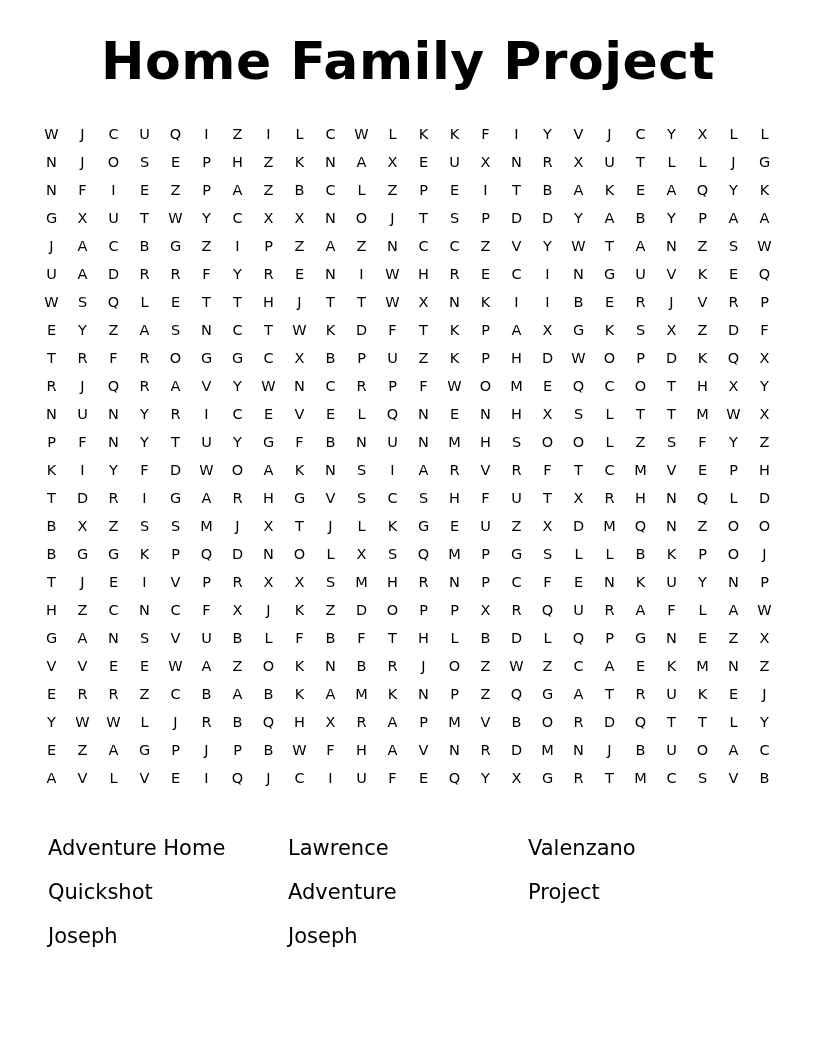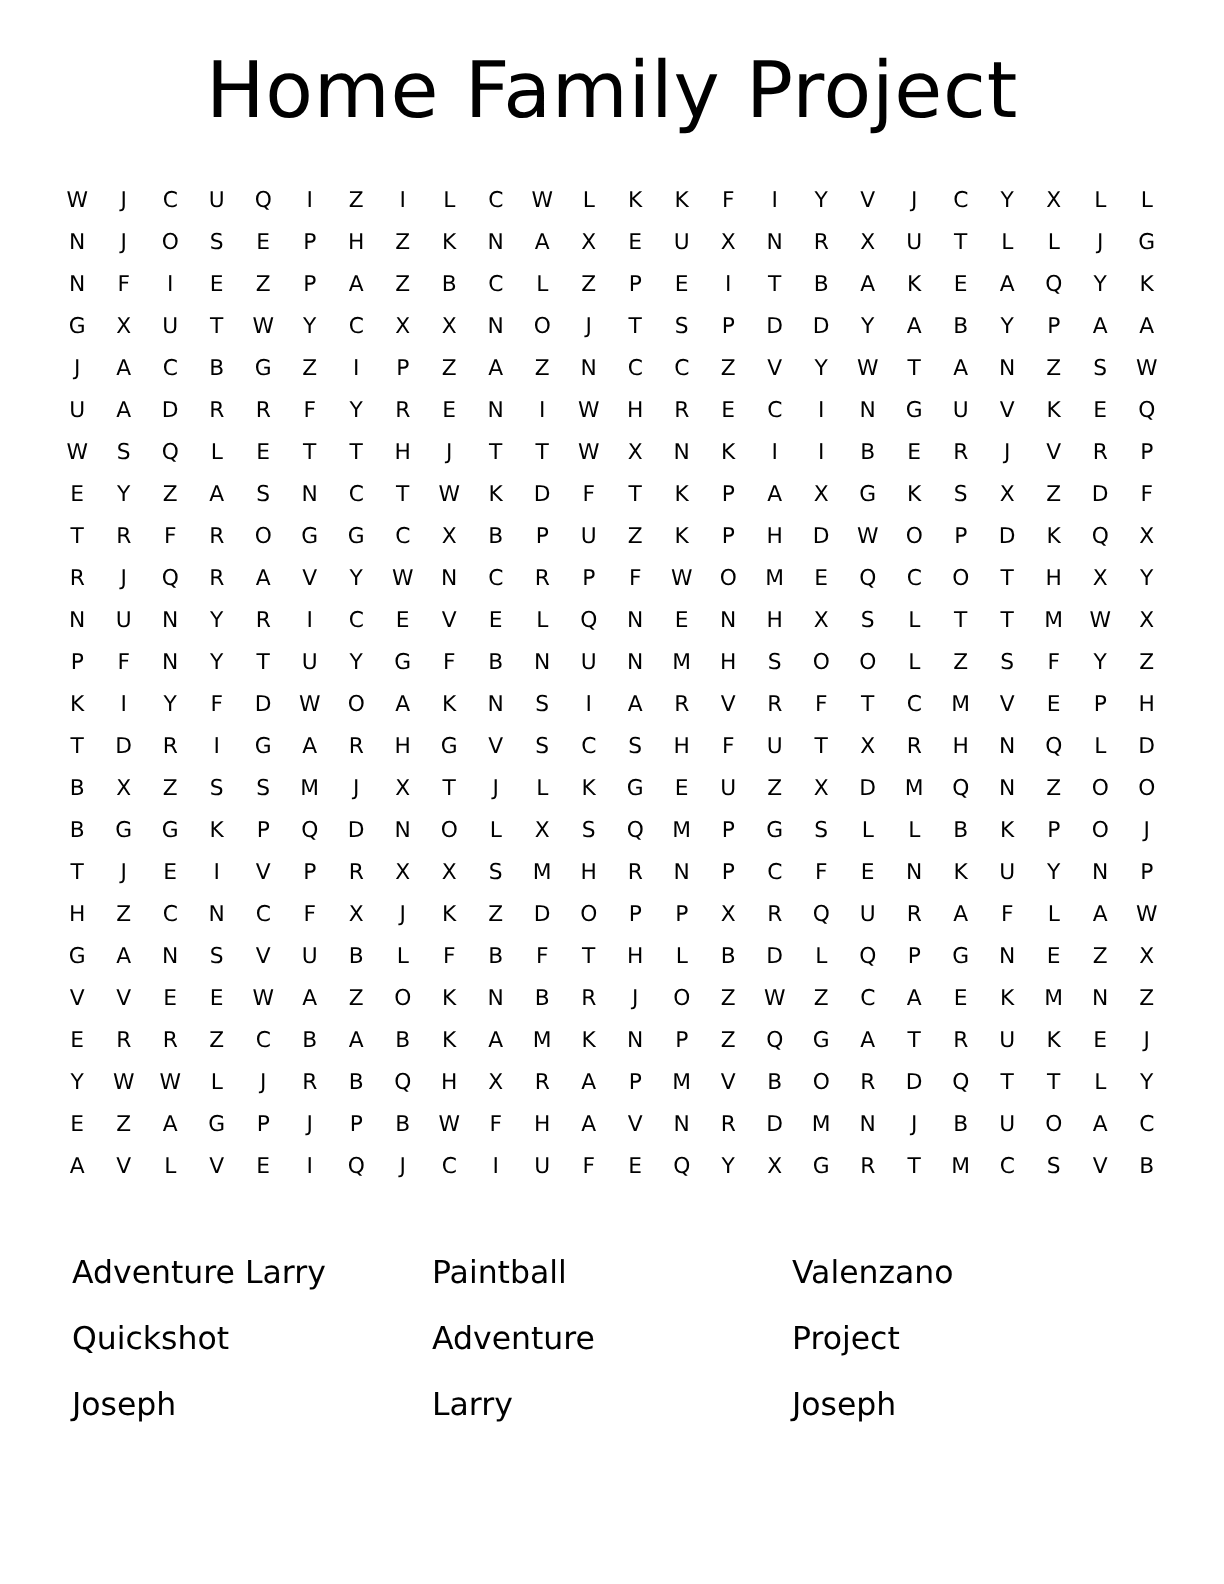--- a/index.html
+++ b/index.html
@@ -18,21 +18,21 @@
   .page {
     width: 816px;
     height: 1056px;
     box-sizing: border-box;
     padding: 0;
     position: relative;
   }
   .title {
     text-align: center;
     font-size: 52px;
-    font-weight: normal;
+    font-weight: bold;
     letter-spacing: 0.5px;
     margin: 30px 0 0 0;
     padding: 0;
     line-height: 1.2;
     font-family: "DejaVu Sans", sans-serif;
   }
   .grid-wrap {
     margin-top: 28px;
     display: flex;
     justify-content: center;
@@ -698,26 +698,25 @@
             <td>C</td>
             <td>S</td>
             <td>V</td>
             <td>B</td>
           </tr>
         </tbody>
     </table>
   </div>
 
   <div class="words">
-      <div class="word">Adventure Larry</div>
-      <div class="word">Paintball</div>
+      <div class="word">Adventure Home</div>
+      <div class="word">Lawrence</div>
       <div class="word">Valenzano</div>
       <div class="word">Quickshot</div>
       <div class="word">Adventure</div>
       <div class="word">Project</div>
       <div class="word">Joseph</div>
-      <div class="word">Larry</div>
       <div class="word">Joseph</div>
       <div class="word empty"></div>
       <div class="word empty"></div>
     </div>
 
 </div>
 
 </body></html>

